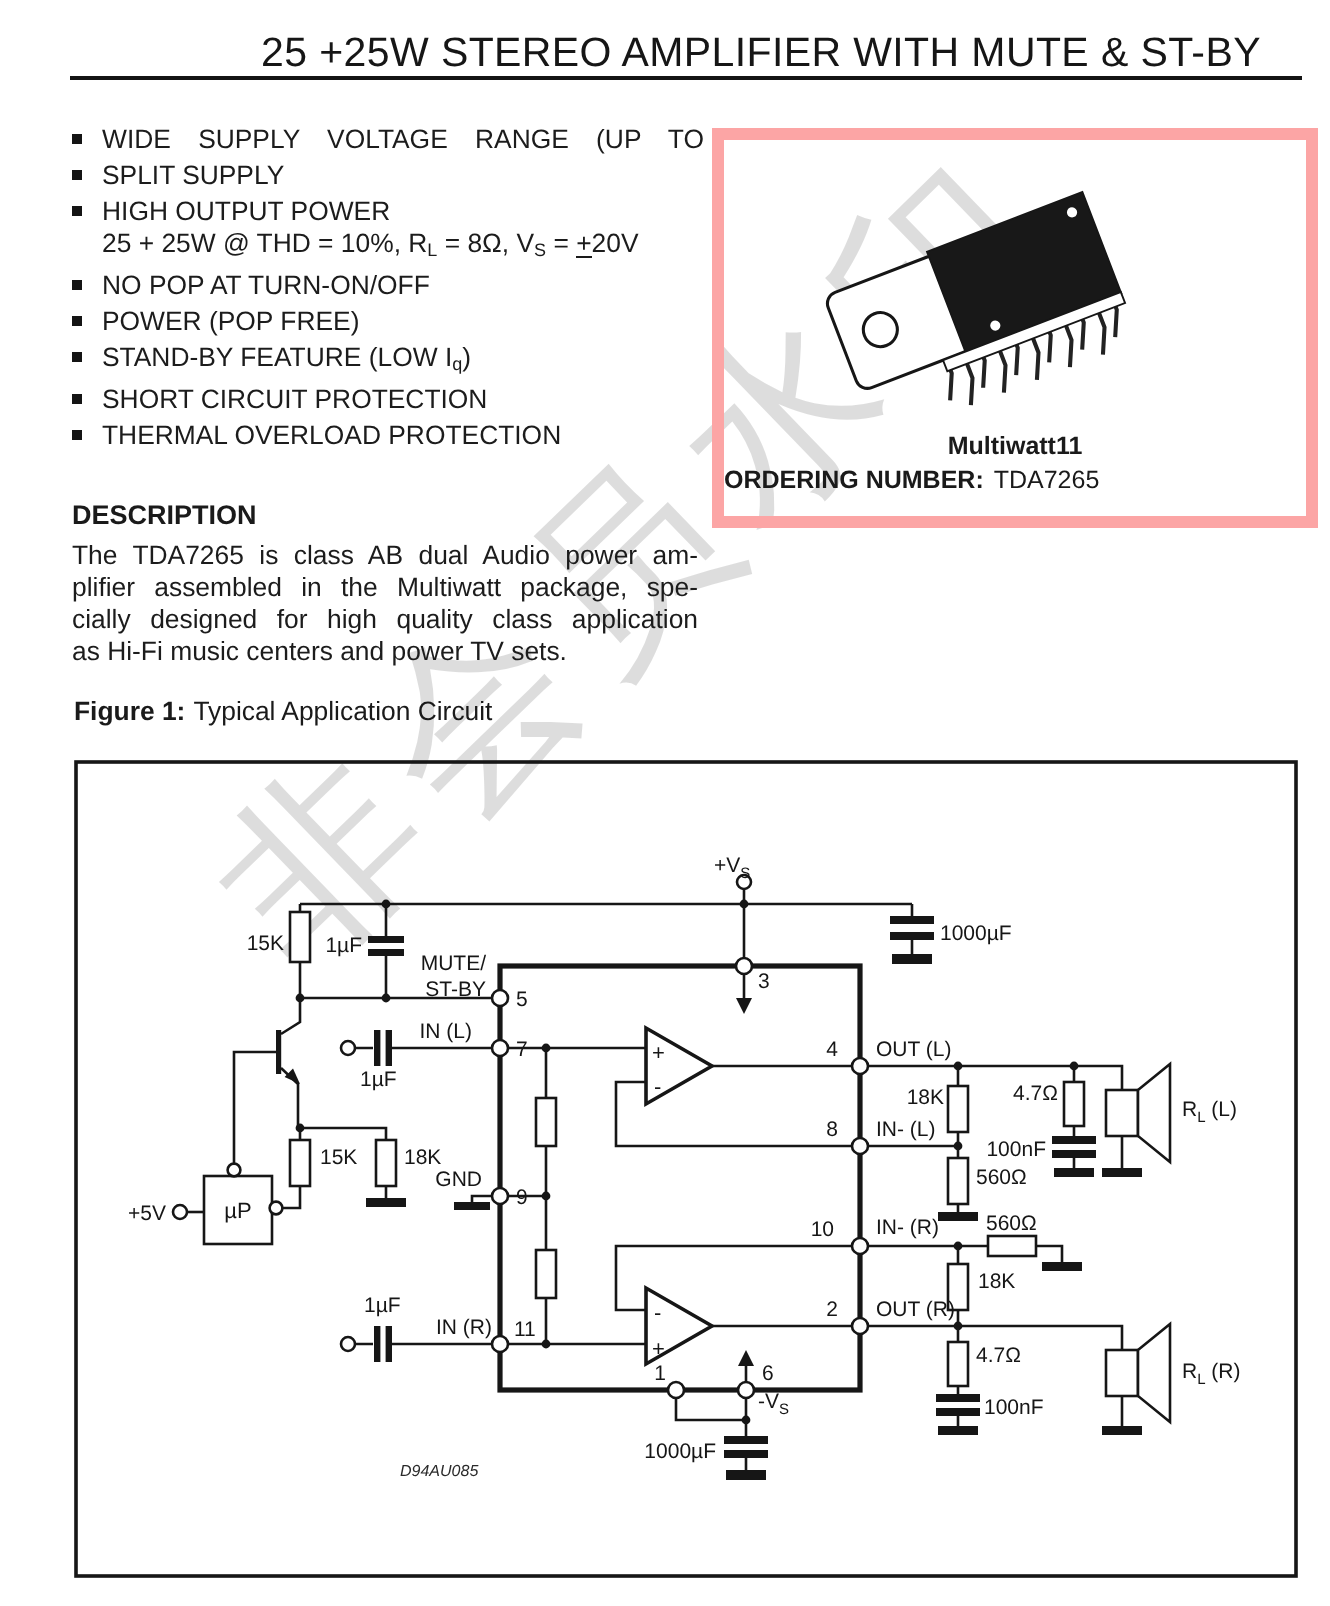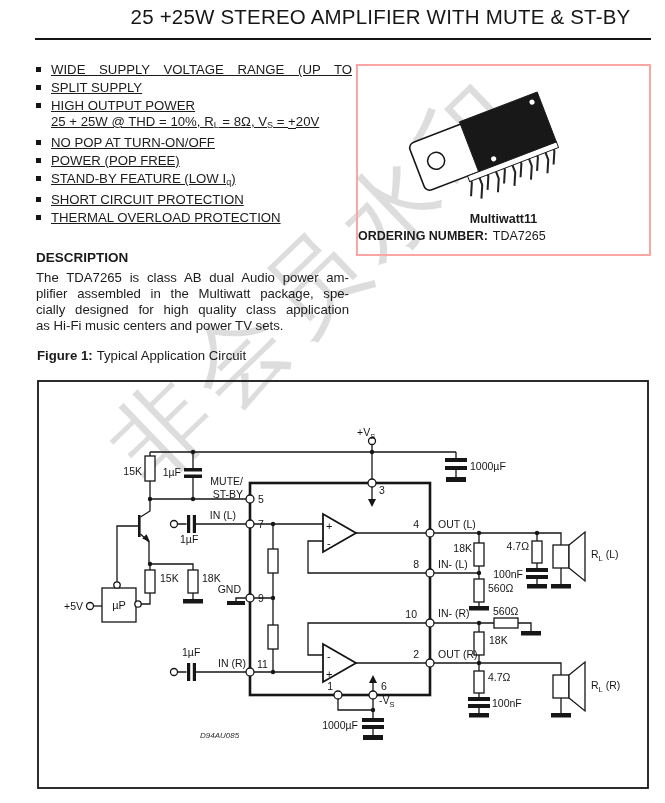--- a/index.html
+++ b/index.html
@@ -10,37 +10,37 @@
   }
   .watermark{
     position:absolute;left:128px;top:400px;z-index:0;
     font-size:96px;letter-spacing:10px;white-space:nowrap;
     color:#000;opacity:0.13;
     transform:rotate(-44deg);transform-origin:0 50%;
     pointer-events:none;
   }
   .content{position:relative;z-index:1;}
   .page-title{
-    position:absolute;top:5px;left:110px;right:14px;
+    position:absolute;top:15px;left:110px;right:14px;
     text-align:center;font-size:20.5px;letter-spacing:0.2px;color:#161616;
   }
   .title-rule{position:absolute;top:38px;left:35px;width:616px;height:2px;background:#141414;}
   .features{position:absolute;top:62px;left:36px;width:316px;}
   .feature{display:flex;gap:10px;font-size:13.2px;line-height:16px;margin-bottom:2px;color:#1c1c1c;}
   .bullet{flex:0 0 auto;width:5px;height:5px;background:#141414;margin-top:5px;}
-  .ftext{flex:1;text-decoration:underline;}
+  .ftext{flex:1;}
   .jline{text-align:justify;text-align-last:justify;}
   .sub{font-size:9px;vertical-align:-2px;}
   .pm{display:inline-block;border-bottom:1.3px solid #1a1a1a;line-height:13px;}
   .desc-h{position:absolute;top:250px;left:36px;font-size:13.5px;font-weight:bold;}
   .desc{position:absolute;top:270px;left:36px;width:313px;font-size:13.2px;line-height:16px;color:#1c1c1c;}
   .desc .jl{text-align:justify;text-align-last:justify;}
   .figcap{position:absolute;top:348px;left:37px;font-size:13.2px;}
   .figcap b{margin-right:4px;}
-  .pkg-box{position:absolute;top:64px;left:356px;width:291px;height:188px;border:2px solid #fca5a5;background:transparent;}
+  .pkg-box{position:absolute;top:64px;left:356px;width:291px;height:188px;border:6px solid #fca5a5;background:transparent;}
   .pkg-art{position:absolute;top:2px;left:0;width:291px;height:148px;}
   .pkg-name{position:absolute;top:146px;left:0;width:100%;text-align:center;font-weight:bold;font-size:12.5px;}
   .pkg-order{position:absolute;top:163px;left:0;width:100%;text-align:left;font-size:12.5px;}
   .pkg-order .val{margin-left:5px;font-weight:normal;}
   .schematic{position:absolute;top:378px;left:35px;width:616px;height:414px;}
   .schematic text{font-family:"Liberation Sans","DejaVu Sans",sans-serif;font-size:10.5px;fill:#161616;}
   .schematic .sm{font-size:7.5px;}
   .schematic .sign{font-size:11px;}
   .schematic .code{font-size:8px;font-style:italic;fill:#2a2a2a;}
   .w{stroke:#161616;stroke-width:1.3;fill:none;}

